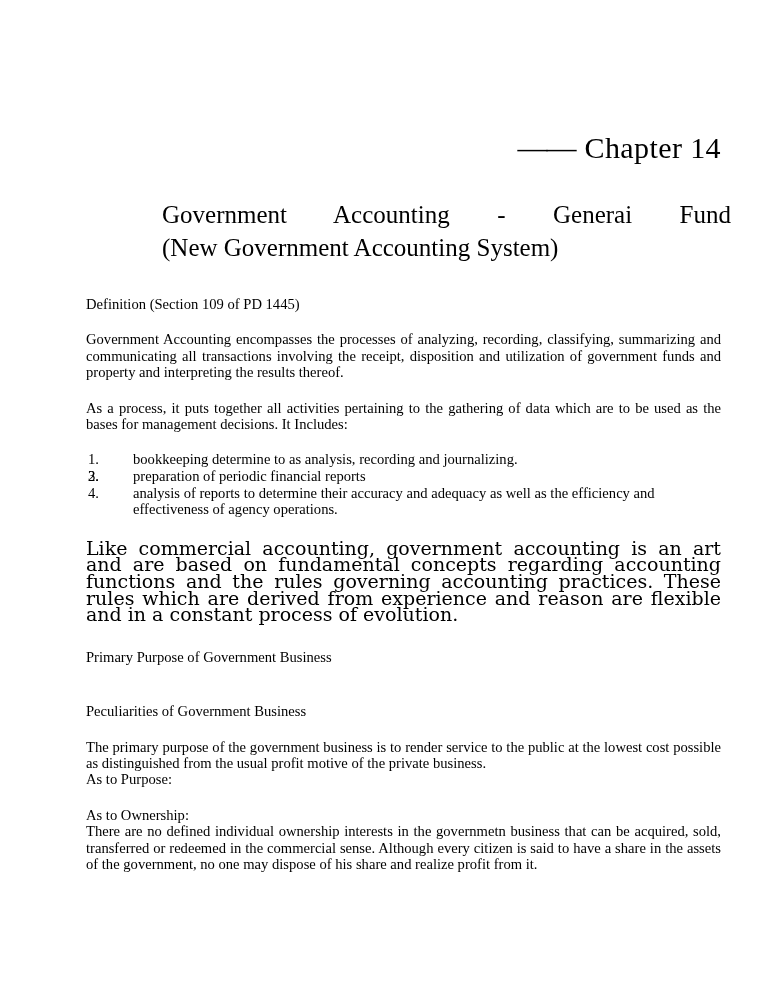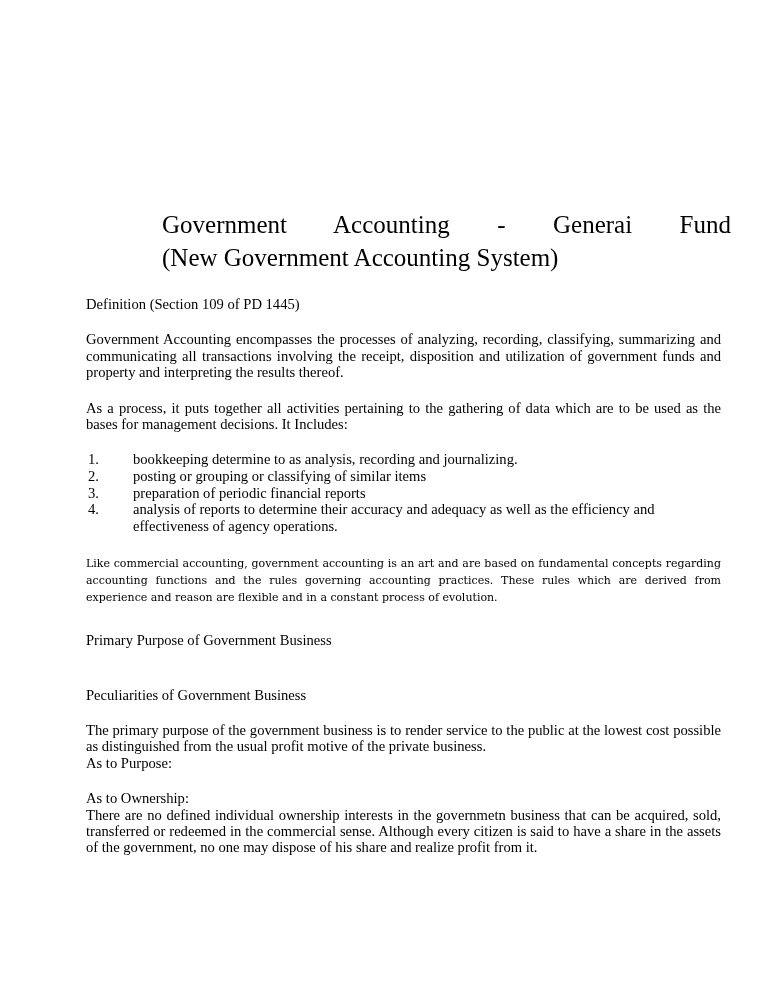--- a/index.html
+++ b/index.html
@@ -44,21 +44,20 @@
     width: 569px;
     font-size: 25px;
     line-height: 33px;
     text-align: justify;
     text-align-last: left;
   }
   .doc-title .title-line-1 {
     display: block;
     text-align: justify;
     text-align-last: justify;
-    margin-top: 10px;
   }
   .doc-title .title-line-2 {
     display: block;
     text-align: right;
   }
 
   
   .body-col {
     position: absolute;
     left: 86px;
@@ -75,21 +74,21 @@
   }
 
   .lead {            
     text-align: right;
     text-align-last: left;
   }
 
   
   .para.alt-face {
     font-family: "DejaVu Serif", "Liberation Serif", serif;
-    font-size: 11px;
+    font-size: 19px;
     line-height: 16.6px;
   }
   .gap-md  { height: 19px; }
   .gap-lg  { height: 22px; }
   .gap-xl  { height: 26px; }
 
   
   .num-list {
     margin: 0;
     padding: 0;
@@ -106,20 +105,23 @@
     position: absolute;
     left: 2px;
     top: 0;
   }
 </style>
 </head>
 <body>
 
 <div class="page">
 
+  <div class="chapter-line">
+    <span class="em-rule">——</span><span>Chapter 14</span>
+  </div>
 
   <div class="doc-title">
     <span class="title-line-1">Government Accounting - Generai Fund</span>
     <span class="title-line-2">(New Government Accounting System)</span>
   </div>
 
   <div class="body-col">
 
     <p class="para lead">Definition (Section 109 of PD 1445)</p>
 
@@ -133,21 +135,20 @@
 
     <div class="gap-md"></div>
 
     <ol class="num-list">
       <li>
         <span class="marker">1.</span>
         <span>bookkeeping determine to as analysis, recording and journalizing.</span>
       </li>
       <li>
         <span class="marker">2.</span>
-        <span>posting or grouping or classifying of similar items</span>
       </li>
       <li>
         <span class="marker">3.</span>
         <span>preparation of periodic financial reports</span>
       </li>
       <li>
         <span class="marker">4.</span>
         <span>analysis of reports to determine their accuracy and adequacy as well as the efficiency and effectiveness of agency operations.</span>
       </li>
     </ol>

